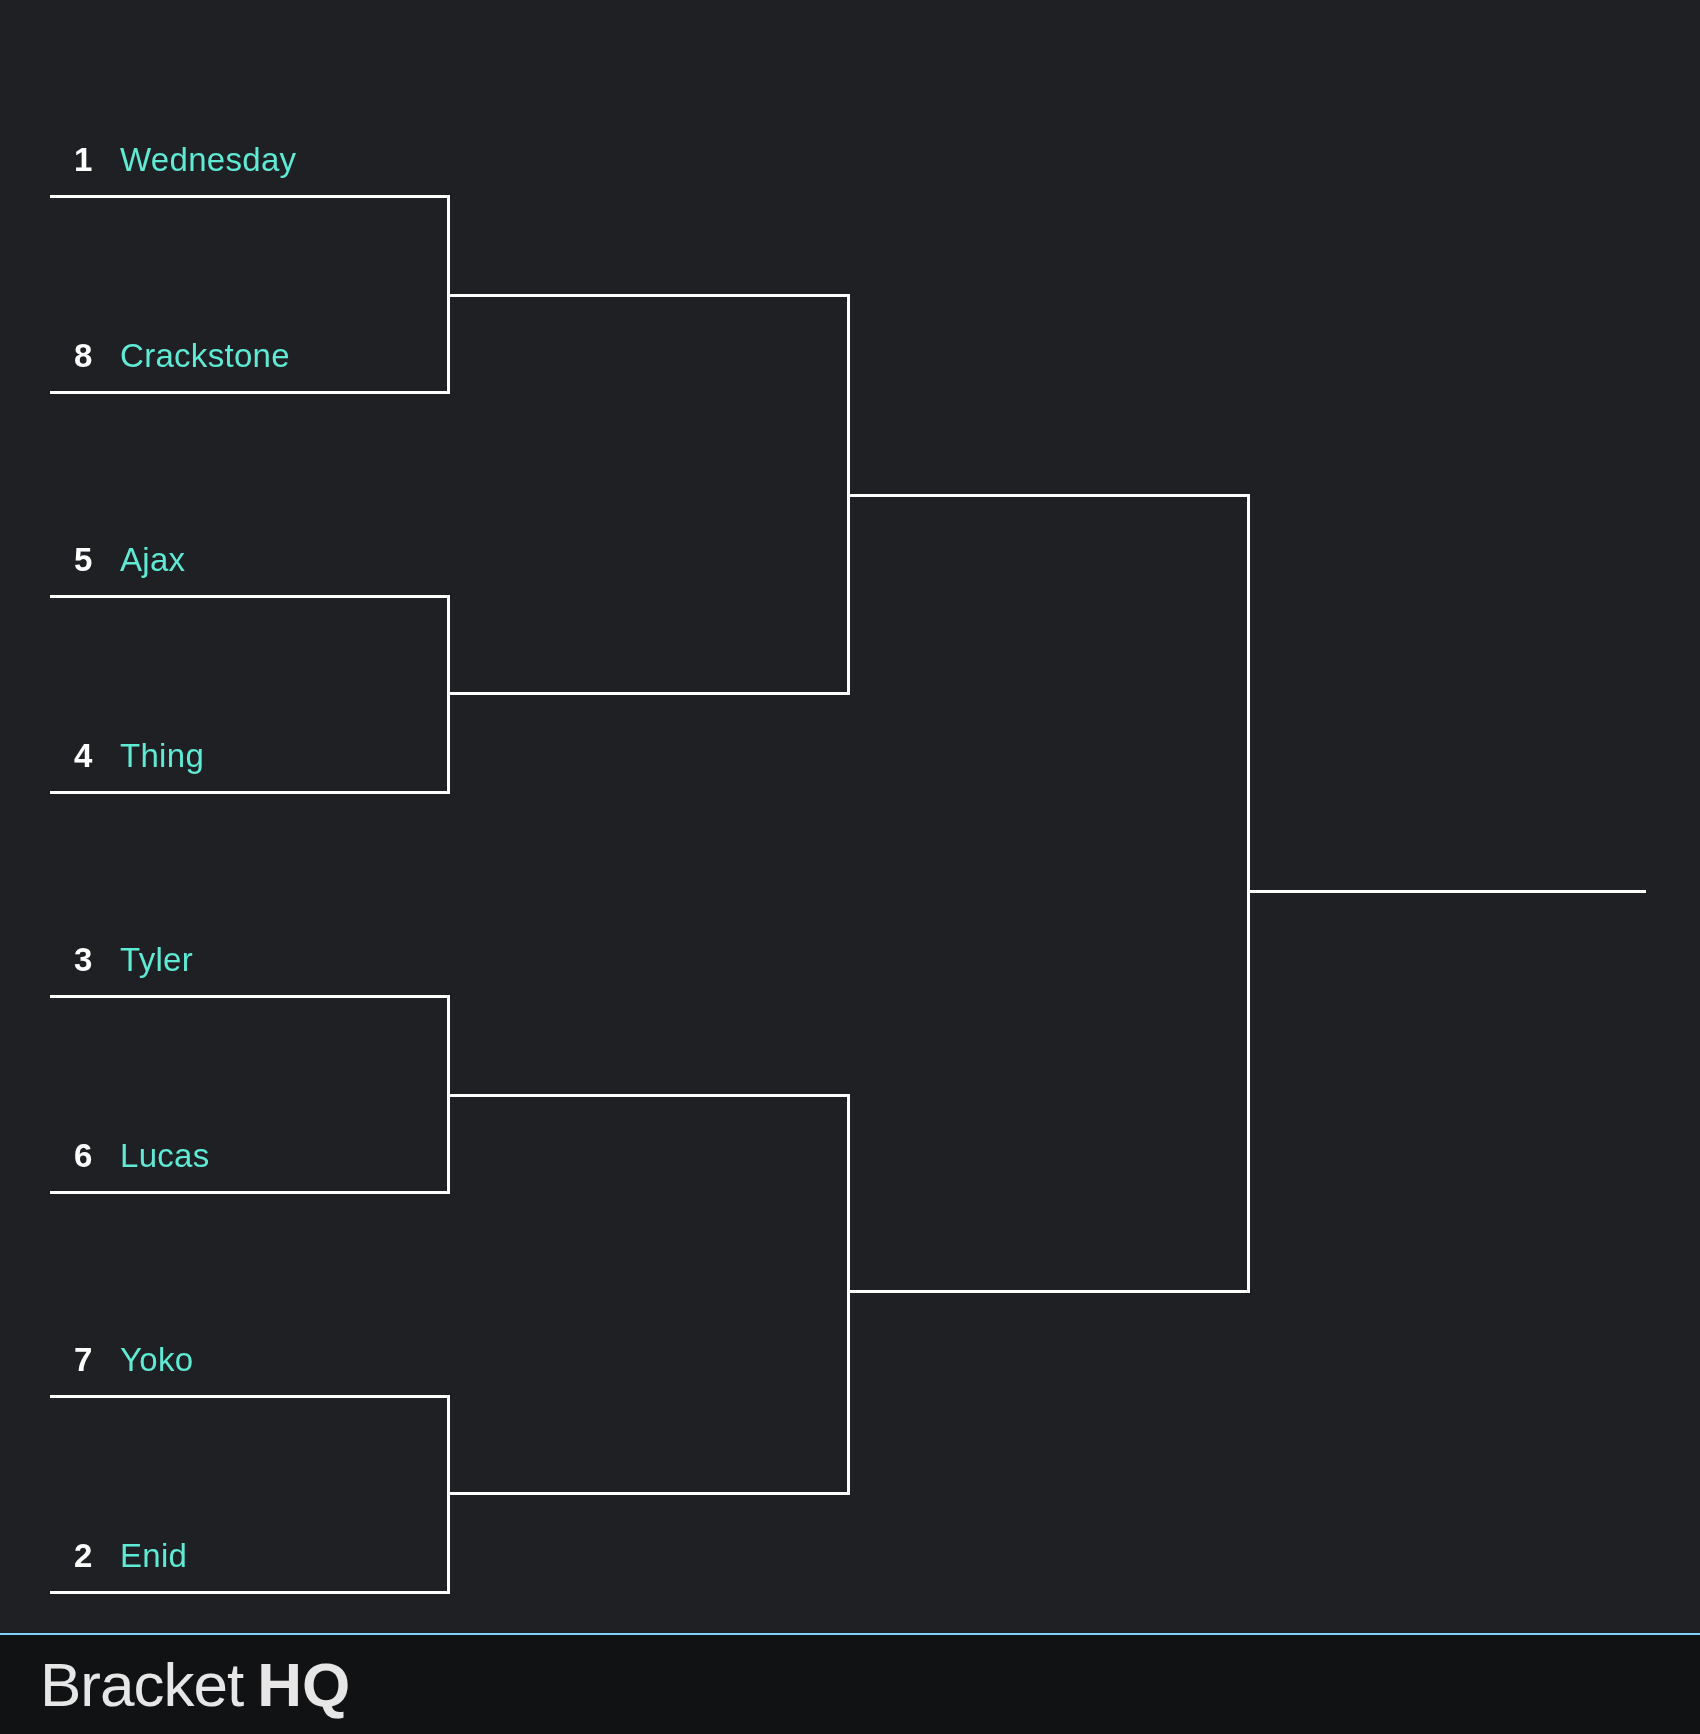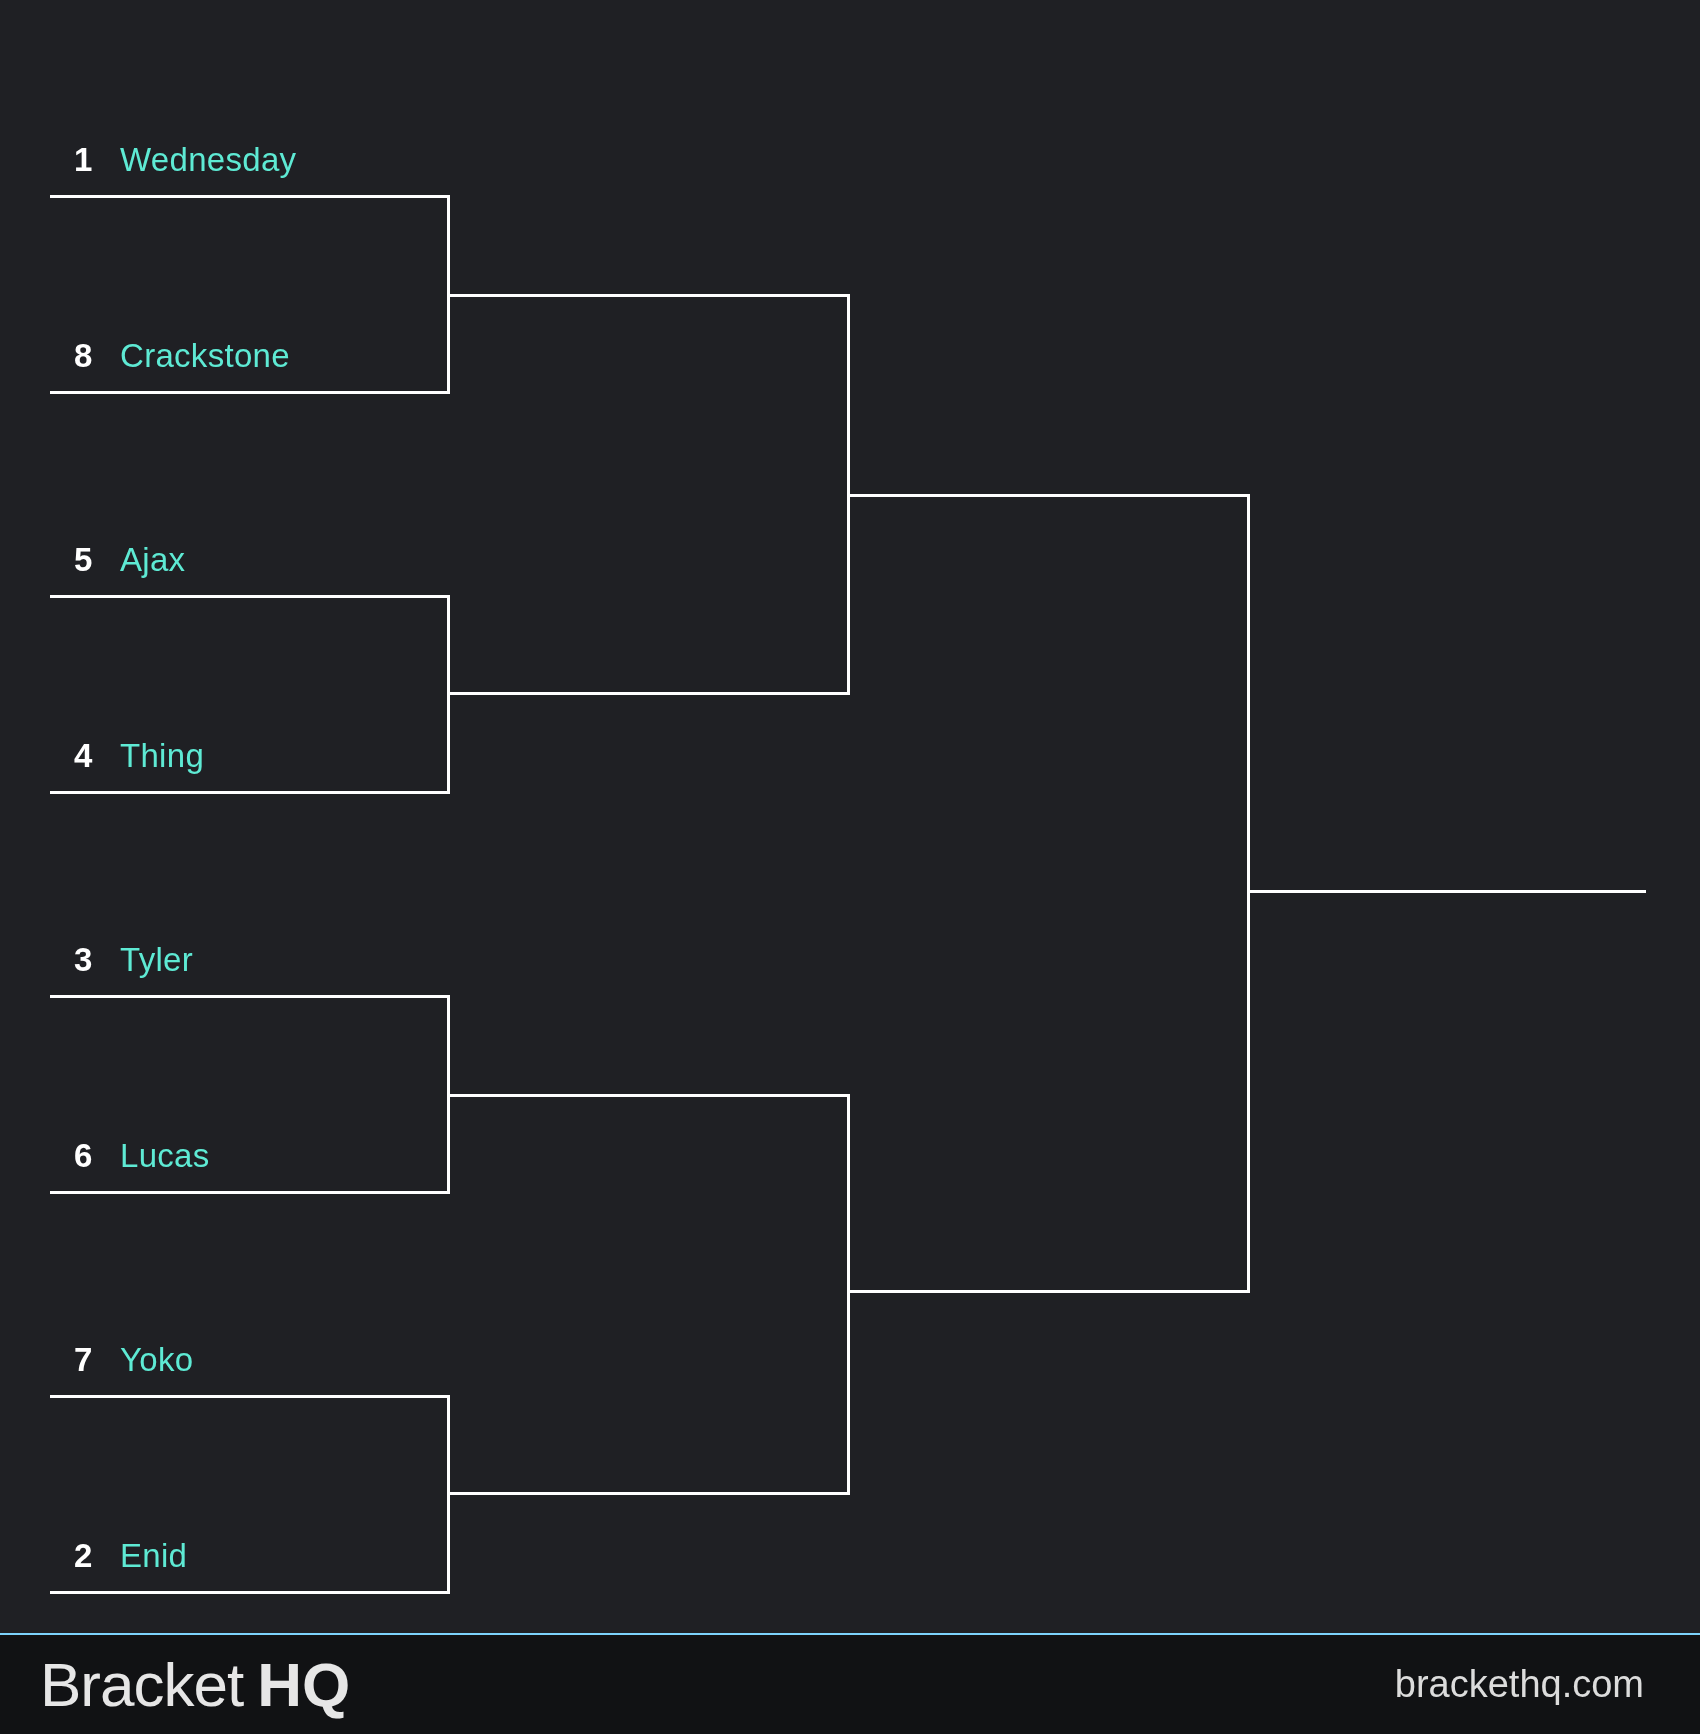--- a/index.html
+++ b/index.html
@@ -93,14 +93,13 @@
   <div class="line-h" style="left:850px;top:1290px;width:400px"></div>
   <div class="line-v" style="left:1247px;top:494px;height:799px"></div>
 
   <div class="line-h" style="left:1250px;top:890px;width:396px"></div>
 </div>
 
 <div class="footer">
   <div class="logo">
     <span class="light">Bracket</span><span class="bold">HQ</span>
   </div>
-  <div class="site">brackethq.com</div>
 </div>
 
 </body></html>

